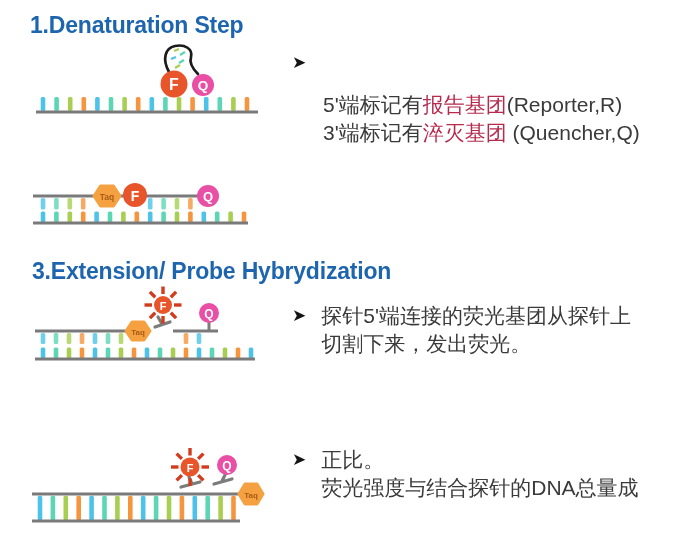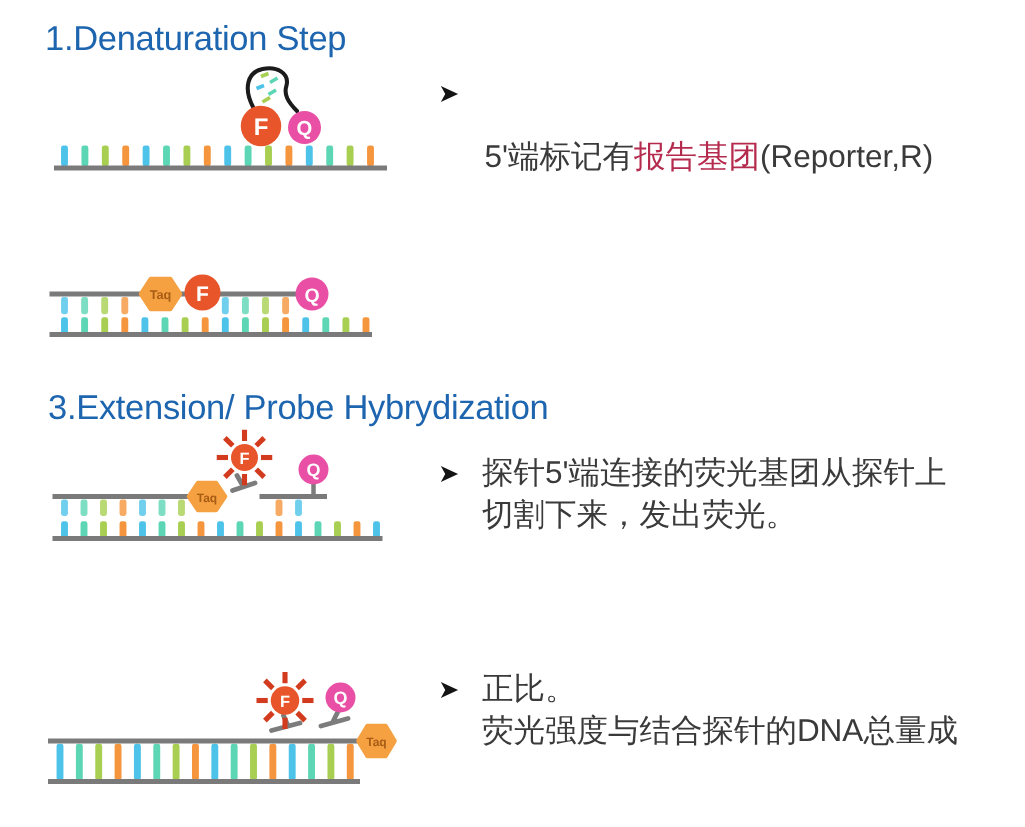--- a/index.html
+++ b/index.html
@@ -1,21 +1,21 @@
 <!DOCTYPE html>
 <html><head>
 <meta charset="utf-8">
 <style>
   html,body{margin:0;padding:0;background:#ffffff;}
   .canvas{
     position:relative;width:683px;height:551px;background:#ffffff;overflow:hidden;
     font-family:"Liberation Sans","DejaVu Sans",sans-serif;
   }
   .title{
-    position:absolute;font-size:23px;font-weight:normal;color:#1e65af;
+    position:absolute;font-size:23px;font-weight:bold;color:#1e65af;
     white-space:nowrap;letter-spacing:-0.2px;
   }
   .note{
     position:absolute;display:flex;align-items:flex-start;color:#3a3a3a;
     font-size:21px;line-height:28px;white-space:nowrap;
   }
   .note .arr{font-size:17px;line-height:28px;margin-right:15px;color:#141414;flex:0 0 auto;}
   .red{color:#b52b4e;}
   svg{position:absolute;overflow:visible;display:block;}
   svg text{font-family:"Liberation Sans","DejaVu Sans",sans-serif;font-weight:bold;}
@@ -64,20 +64,21 @@
       <text x="175" y="48" font-size="13.5" fill="#ffffff" text-anchor="middle">Q</text>
     </g>
   </svg>
 
   <div class="note" style="left:292px;top:49px">
     <span class="arr">➤</span>
   </div>
   <div class="note" style="left:323px;top:91px">
     <div>
       <div><span>5'端标记有</span><span class="red">报告基团</span><span>(Reporter,R)</span></div>
+      <div><span>3'端标记有</span><span class="red">淬灭基团</span><span> (Quencher,Q)</span></div>
     </div>
   </div>
 
 
   <svg style="left:30px;top:178px" width="225" height="55" viewBox="0 0 225 55">
     <g id="t2b">
         <rect x="10.7" y="33.5" width="4.6" height="11" rx="1.6" fill="#4ec3ea"></rect>
         <rect x="24.1" y="33.5" width="4.6" height="11" rx="1.6" fill="#5cd6b4"></rect>
         <rect x="37.5" y="33.5" width="4.6" height="11" rx="1.6" fill="#a8cf52"></rect>
         <rect x="50.9" y="33.5" width="4.6" height="11" rx="1.6" fill="#f5953d"></rect>

